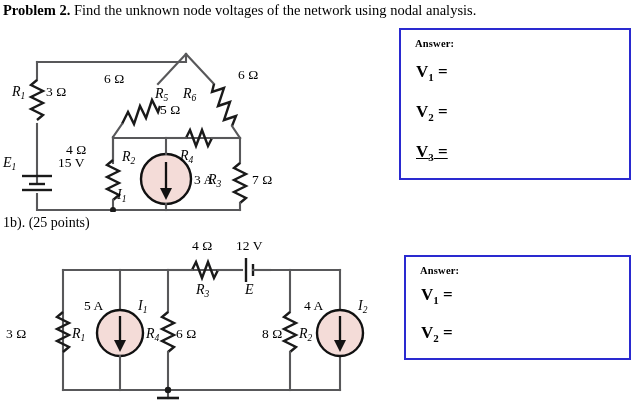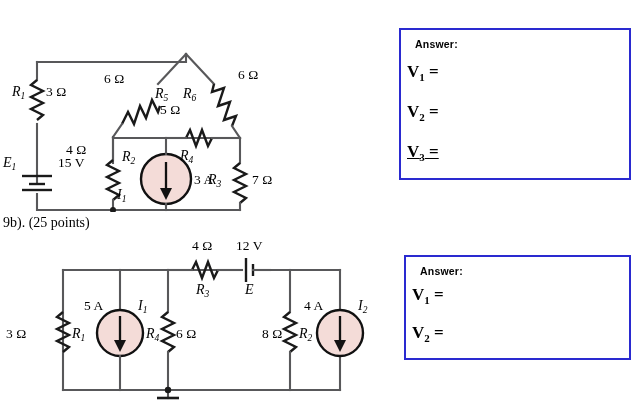--- a/index.html
+++ b/index.html
@@ -10,22 +10,22 @@
   .prob-title{position:absolute;left:3px;top:2px;font-size:14.5px;line-height:17px;white-space:nowrap;}
   .prob-title b{font-weight:bold;}
   .part-label{position:absolute;font-size:14px;line-height:16px;}
   #part-a-label{left:3px;top:20px;}
   #part-b-label{left:3px;top:215px;}
 
   .answer-box{position:absolute;border:2px solid #2a2ad0;background:#fff;box-sizing:border-box;}
   #answer-box-a{left:399px;top:28px;width:232px;height:152px;}
   #answer-box-b{left:404px;top:255px;width:227px;height:105px;}
   .ans-head{position:absolute;left:14px;top:8px;font-size:10.5px;font-weight:bold;
-            font-family:Liberation Sans, sans-serif;letter-spacing:.2px;}
-  .ans-line{position:absolute;left:6px;font-size:17px;font-weight:bold;
+            font-family:Liberation Serif, serif;letter-spacing:.2px;}
+  .ans-line{position:absolute;left:15px;font-size:17px;font-weight:bold;
             font-family:"Liberation Serif", serif;}
   .ans-line sub{font-size:11px;font-weight:bold;}
 
   svg{position:absolute;display:block;}
   #circuit-a{left:0px;top:32px;}
   #circuit-b{left:0px;top:228px;}
   .wire{stroke:#58585a;stroke-width:2.1;fill:none;stroke-linecap:square;}
   .comp{stroke:#1a1a1a;stroke-width:2.4;fill:none;stroke-linejoin:miter;stroke-linecap:butt;}
   .src-circle{fill:#f4dcd8;stroke:#111;stroke-width:2.4;}
   .arrow{stroke:#111;stroke-width:2.3;fill:none;}
@@ -34,22 +34,26 @@
   .node{fill:#1a1a1a;}
   .lbl{font-family:"Liberation Serif", serif;font-size:13.5px;fill:#000;}
   .lbl-it{font-family:"Liberation Serif", serif;font-size:14px;fill:#000;font-style:italic;}
   .sub{font-size:9.5px;}
 </style>
 </head>
 <body>
 
 <div class="page">
 
-
-  <div class="part-label" id="part-b-label">9b). (25 points)</div>
+  <div class="prob-title">
+    <b>Problem 2.</b>
+    <span>Find the unknown node voltages of the network using nodal analysis.</span>
+  </div>
+
+  <div class="part-label" id="part-b-label">1b). (25 points)</div>
 
   <div class="answer-box" id="answer-box-a">
     <div class="ans-head">Answer:</div>
     <div class="ans-line" style="top:32px;">
       <span>V</span><sub>1</sub>
       <span>=</span>
     </div>
     <div class="ans-line" style="top:72px;">
       <span>V</span><sub>2</sub>
       <span>=</span>

